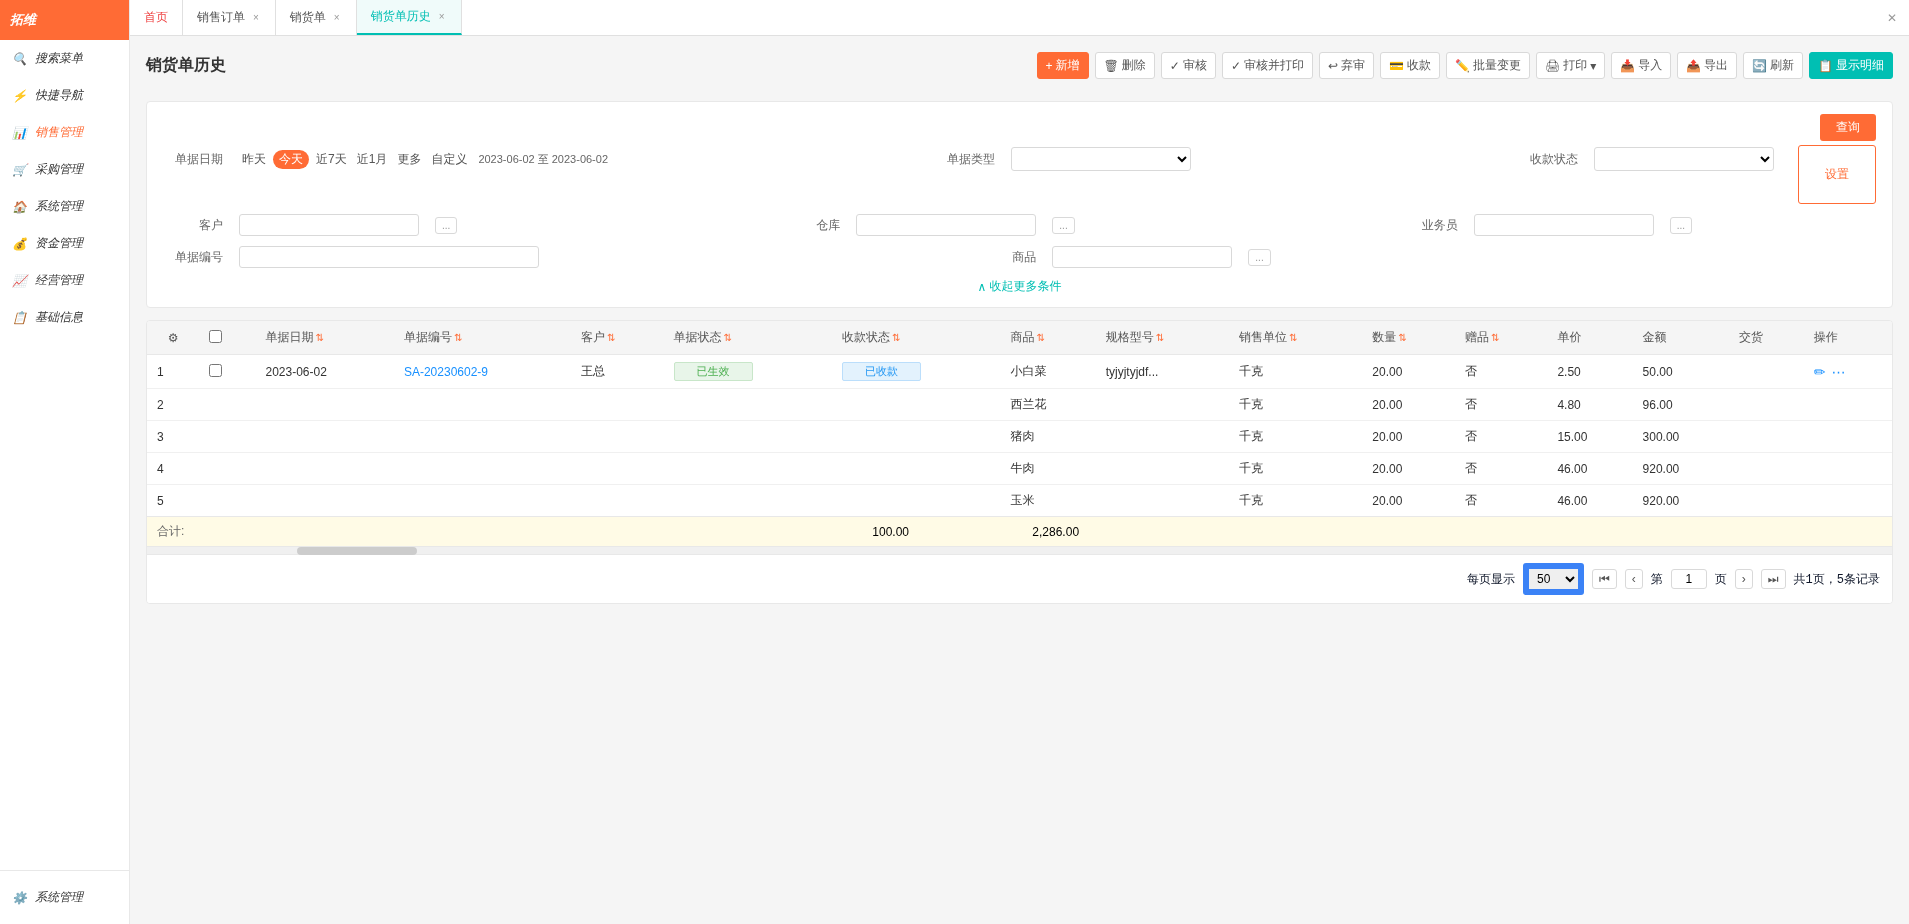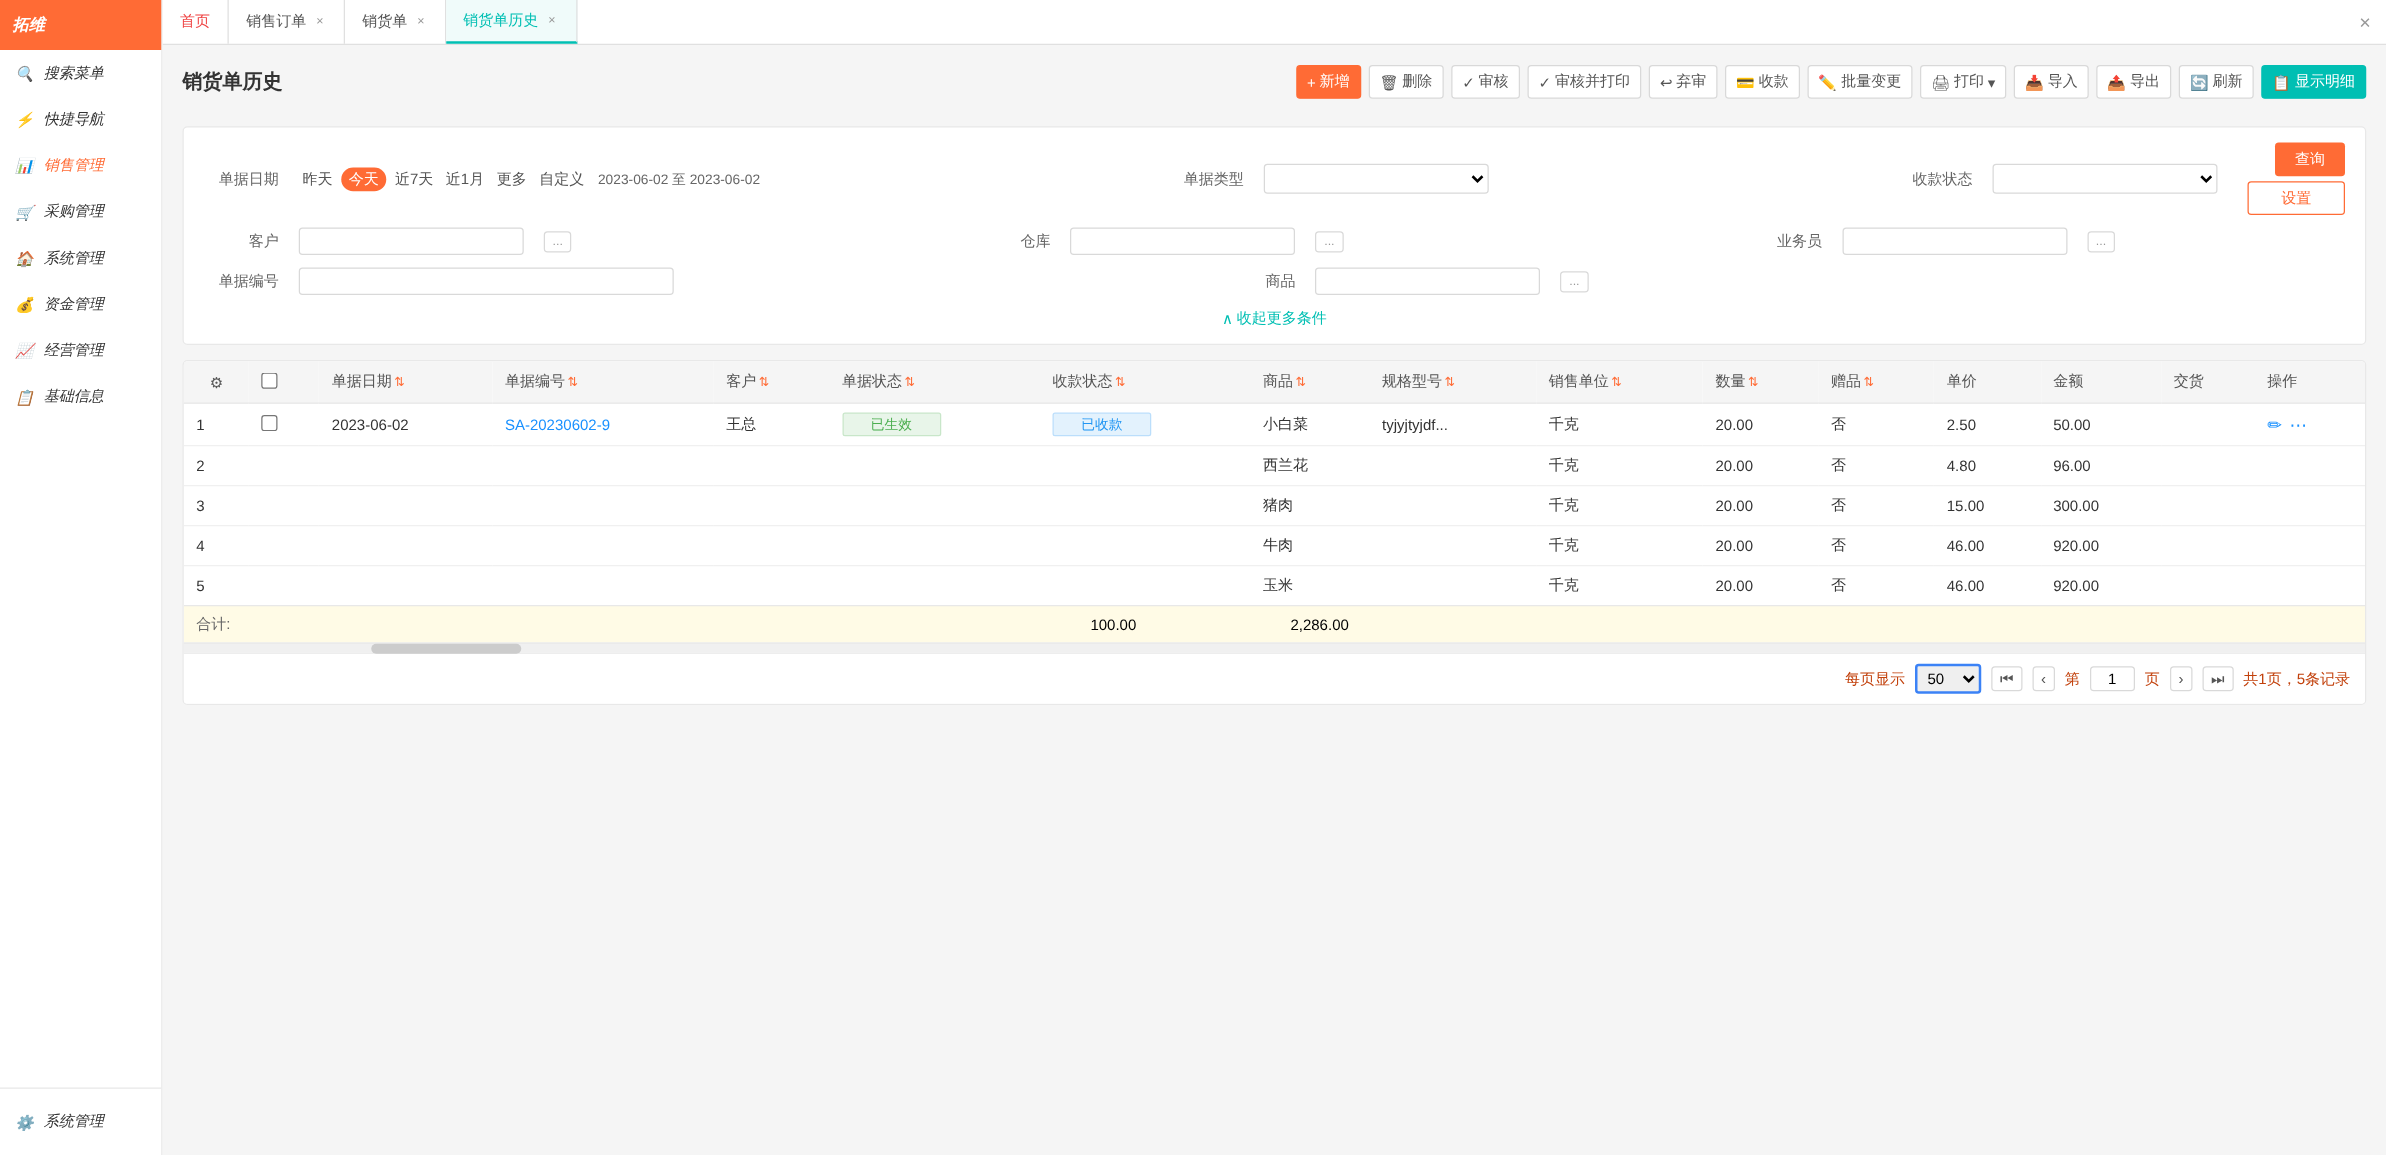--- a/index.html
+++ b/index.html
@@ -257,42 +257,42 @@
     .pagination-bar {
       display: flex;
       align-items: center;
       justify-content: flex-end;
       padding: 8px 12px;
       background: #fff;
       border-top: 1px solid #e8e8e8;
       gap: 8px;
     }
     .page-size-select {
-      border: 2px solid #3b82f6;
+      border: 6px solid #3b82f6;
       border-radius: 3px;
       padding: 2px 4px;
       outline: none;
     }
     .page-nav-btn {
       border: 1px solid #d9d9d9;
       background: #fff;
       border-radius: 3px;
       padding: 2px 6px;
       cursor: pointer;
       color: #555;
     }
     .page-input {
       border: 1px solid #d9d9d9;
       border-radius: 3px;
       padding: 2px 6px;
       width: 36px;
       text-align: center;
       outline: none;
     }
-    .pagination-text { color: #c2410c; }
+    .pagination-text { color: #0f172a; font-family: Liberation Mono, monospace; }
 
     
     .scrollbar-area {
       height: 8px;
       background: #f0f0f0;
       border-top: 1px solid #e8e8e8;
       position: relative;
     }
     .scrollbar-thumb {
       position: absolute;
@@ -327,21 +327,21 @@
       padding: 5px 16px;
       cursor: pointer;
       font-size: 12px;
       margin-left: 22px;
     }
     .settings-btn {
       background: #fff;
       color: #ff6b35;
       border: 1px solid #ff6b35;
       border-radius: 3px;
-      padding: 4px 12px;
+      padding: 20px 12px;
       cursor: pointer;
       font-size: 12px;
     }
   </style>
 </head>
 <body>
 
 <div class="sidebar">
   <div class="sidebar-logo">拓维</div>
   <div class="sidebar-item">

